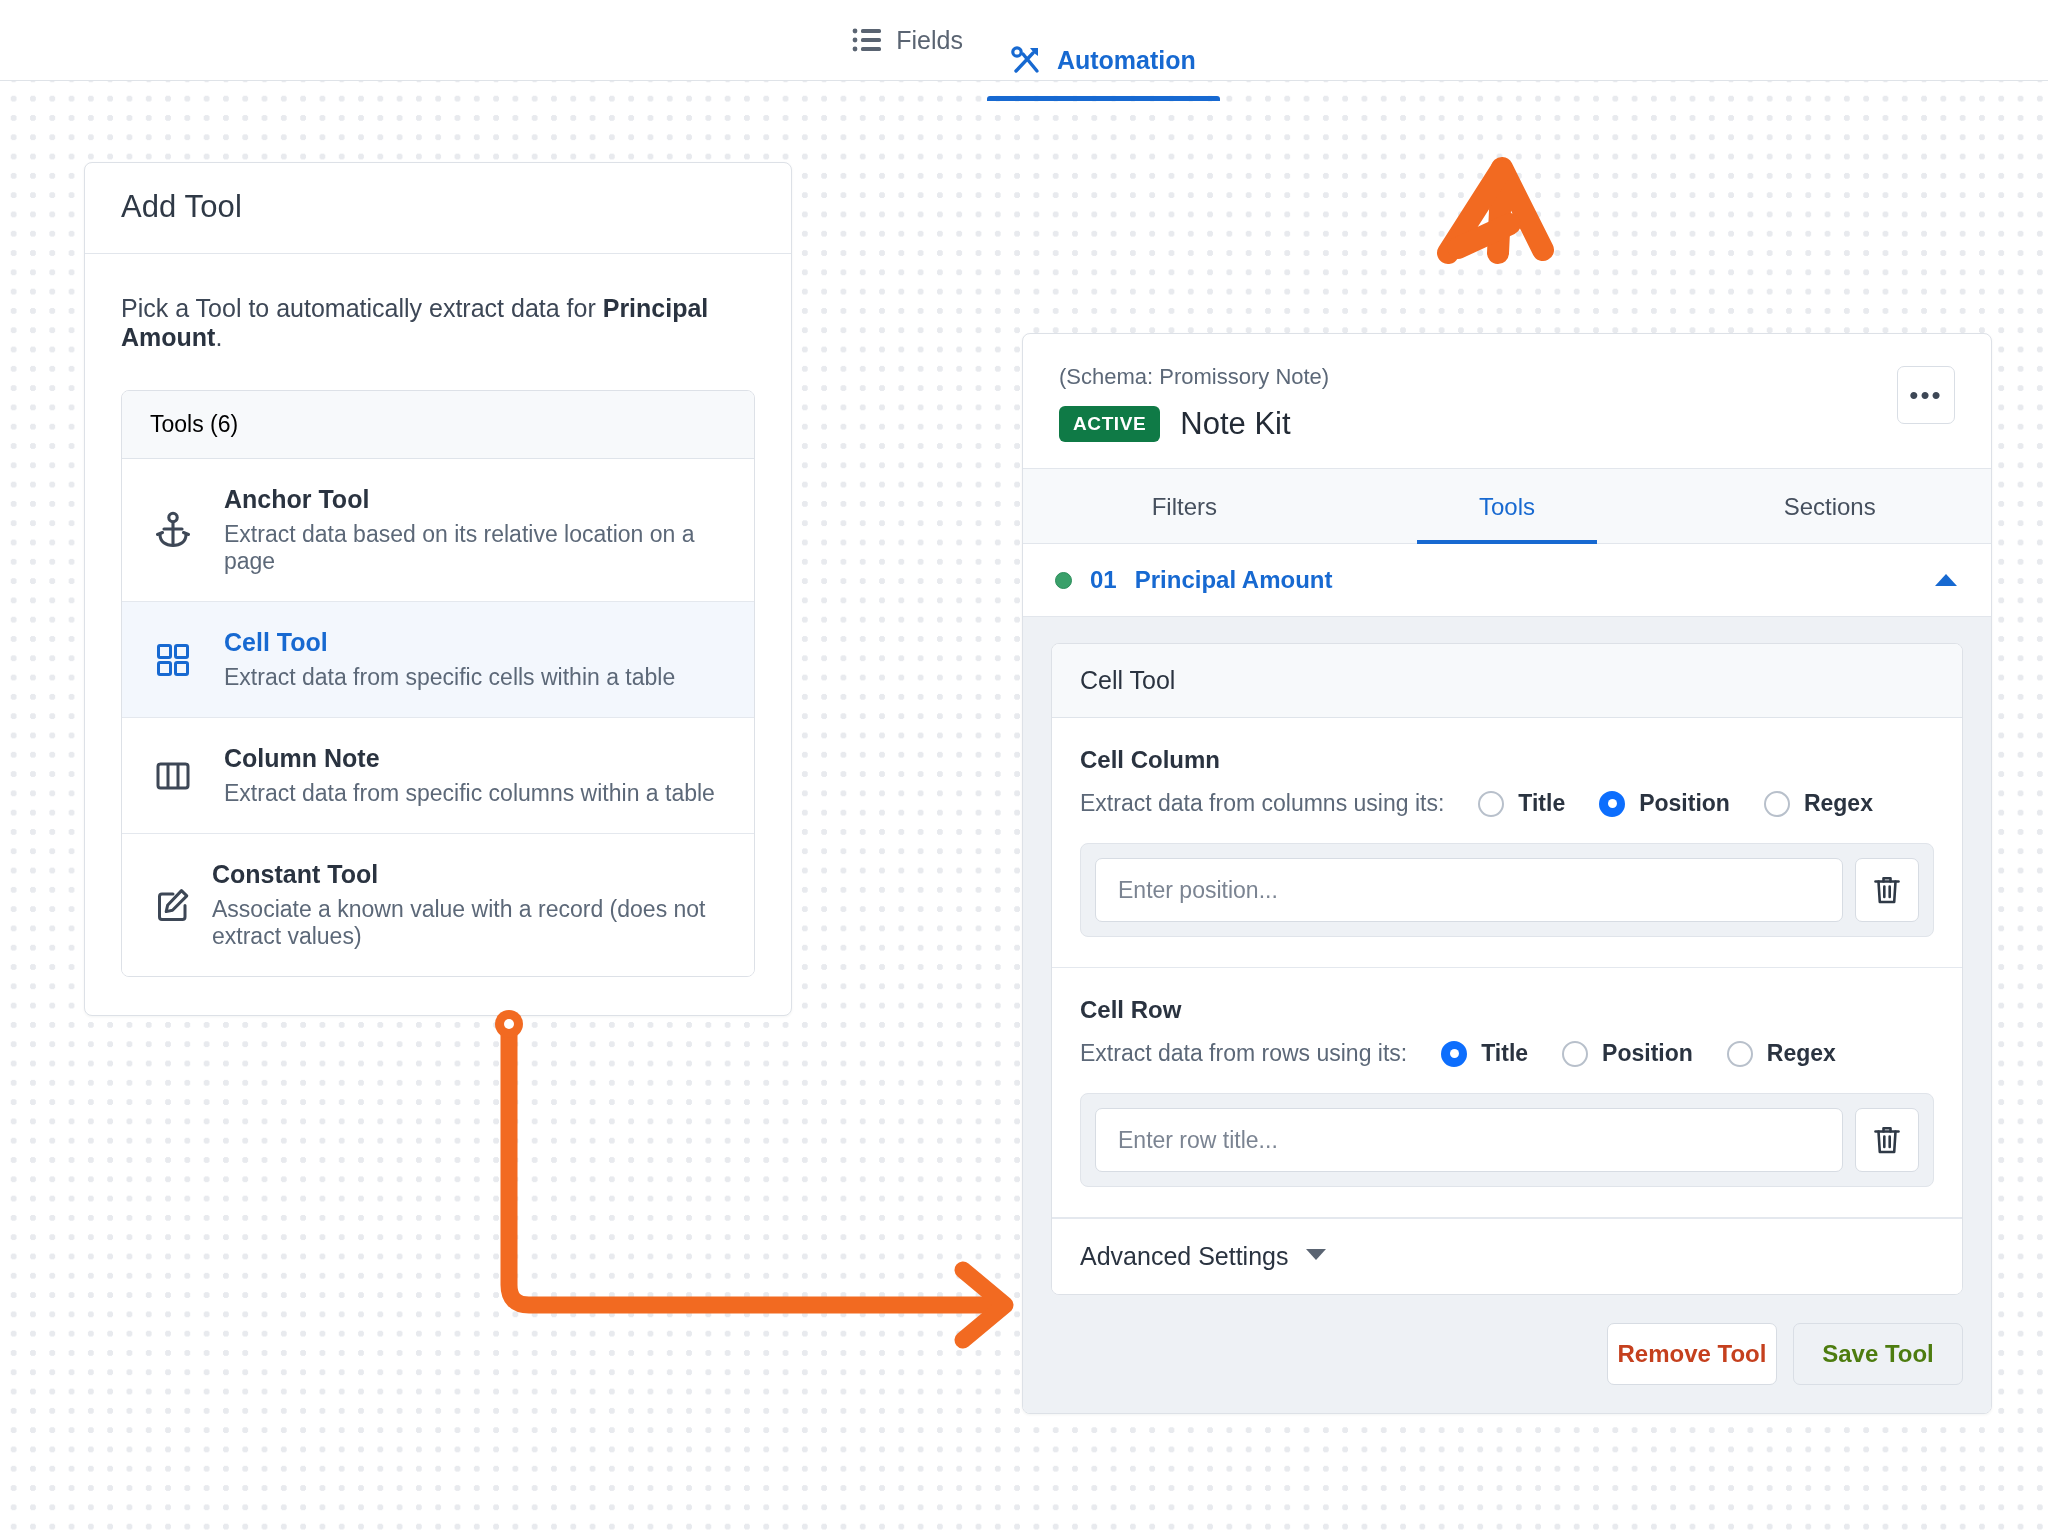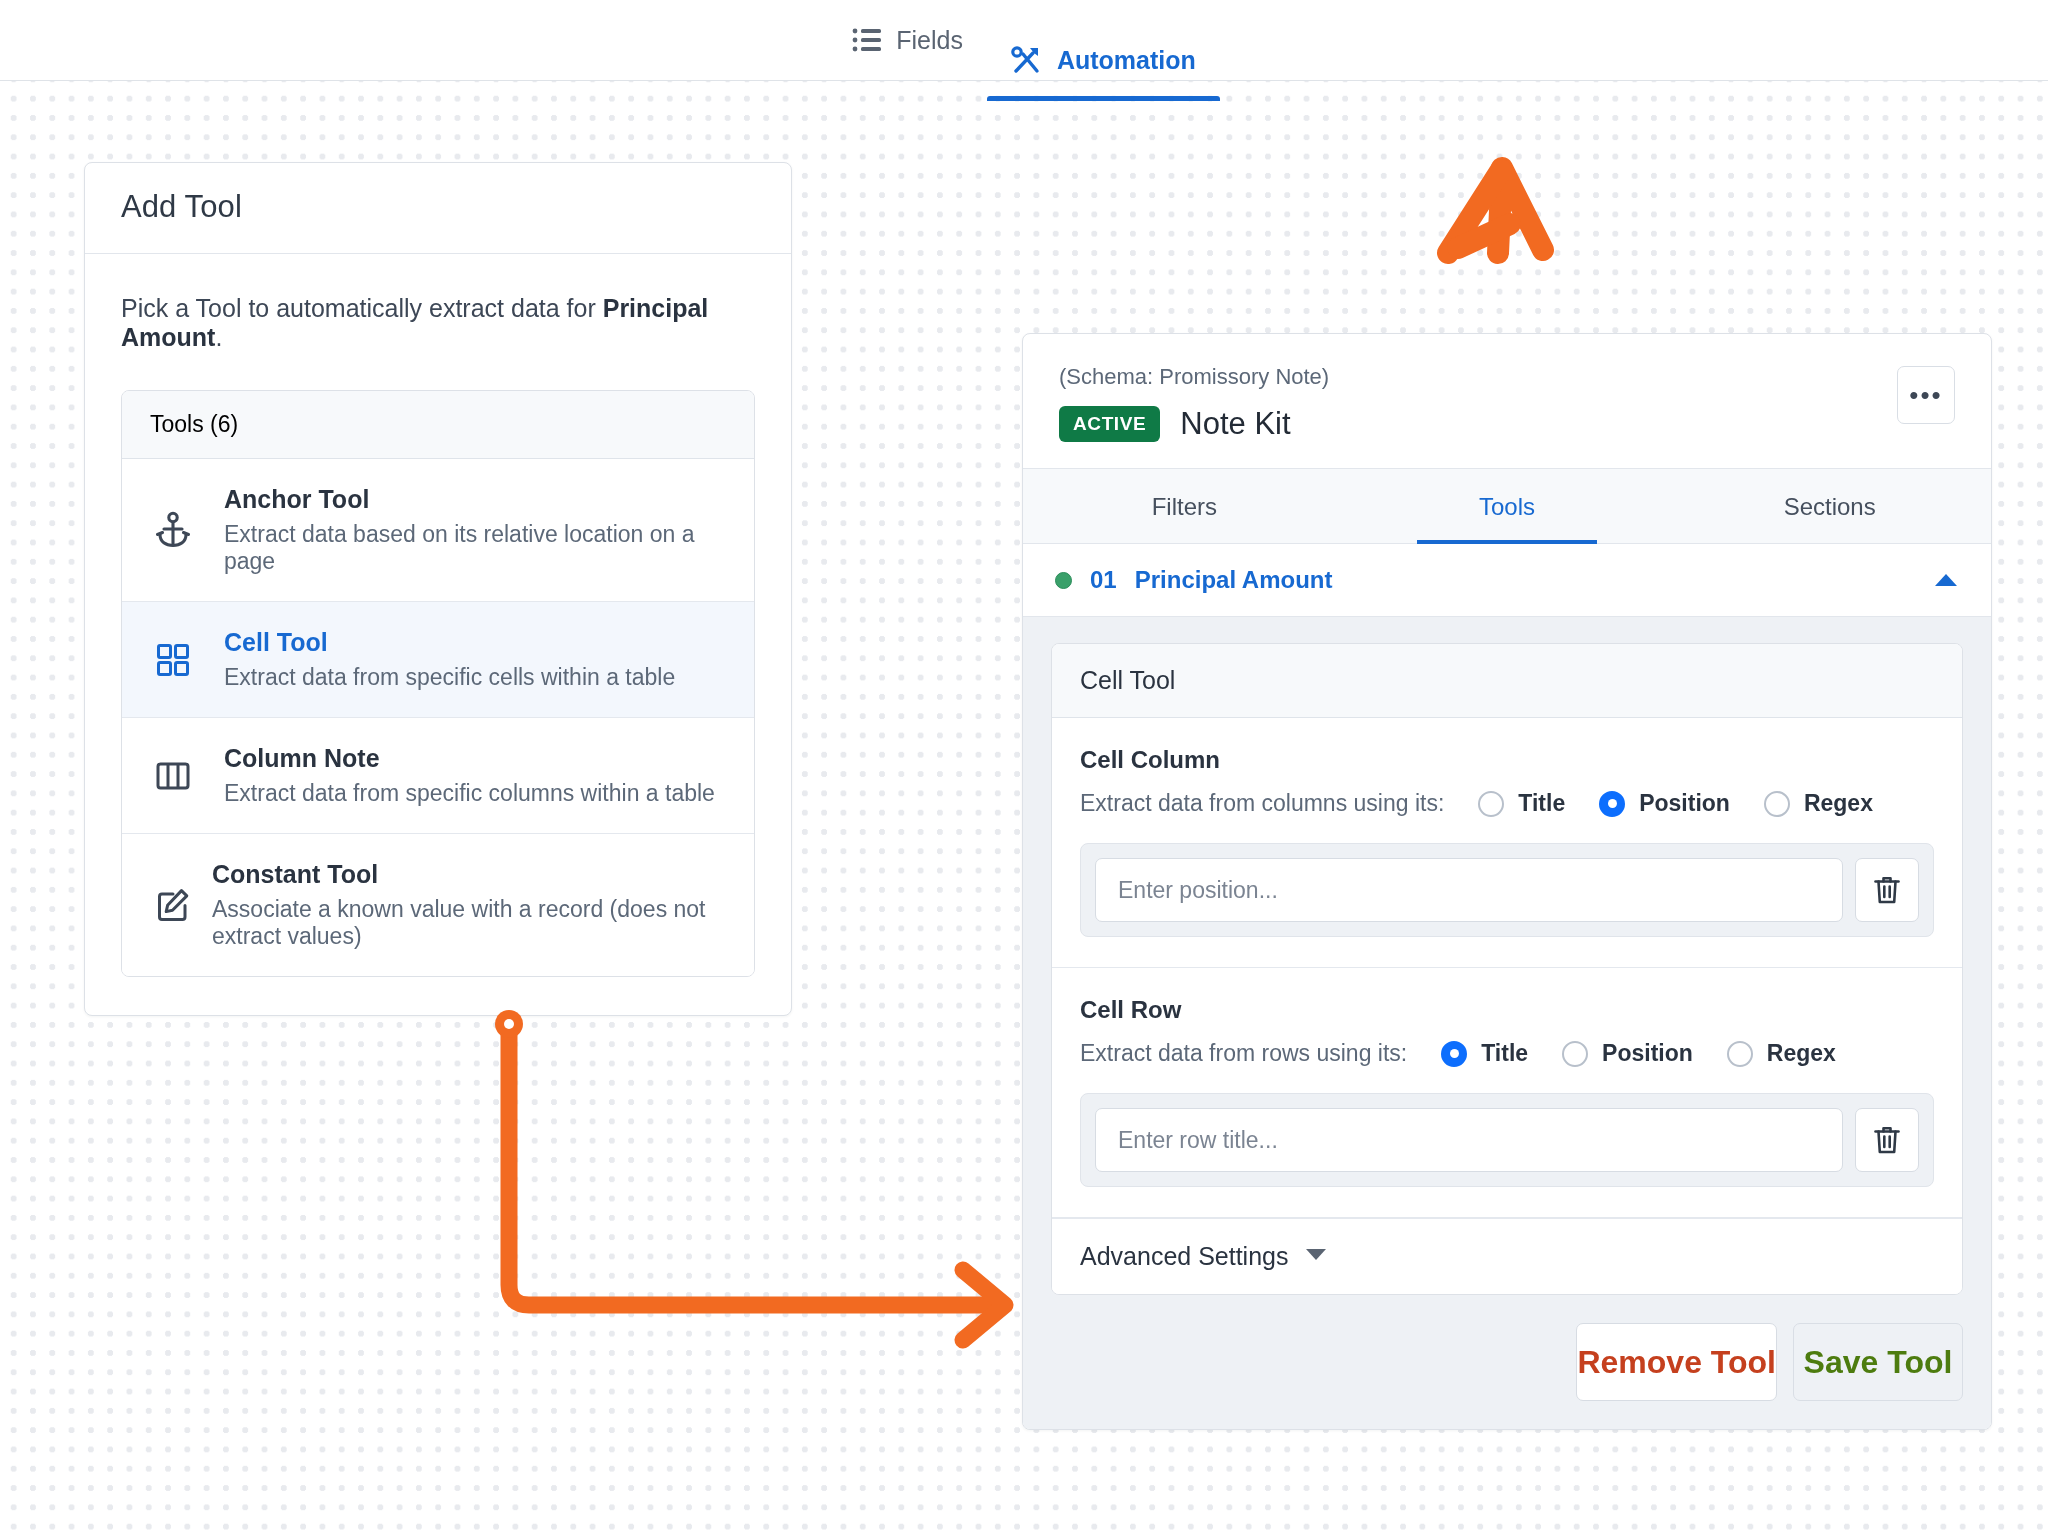--- a/index.html
+++ b/index.html
@@ -164,21 +164,21 @@
     padding:23px 28px; display:flex; align-items:center; gap:16px;
     background:#fff; cursor:pointer; border-top:1px solid #e4e8ee;
   }
   #adv-label{ font-size:25px; color:#2a3340; }
 
   #rp-footer{
     background:#eef1f5; padding:4px 28px 28px 28px;
     display:flex; justify-content:flex-end; gap:16px;
   }
   .ftr-btn{
-    min-width:170px; height:78px; border-radius:7px; font-size:32px; font-weight:700;
+    min-width:170px; height:62px; border-radius:7px; font-size:24px; font-weight:700;
     display:flex; align-items:center; justify-content:center; cursor:pointer;
     font-family:"Liberation Sans", sans-serif;
   }
   #remove-btn{ background:#fff; border:1px solid #d7dce3; color:#c5401e; }
   #save-btn{ background:#eef1f5; border:1px solid #d9dee5; color:#4d7c0f; cursor:default; }
 
   
   #anno{ position:absolute; left:0; top:0; width:2048px; height:1536px; pointer-events:none; z-index:30; }
 </style>
 </head>

